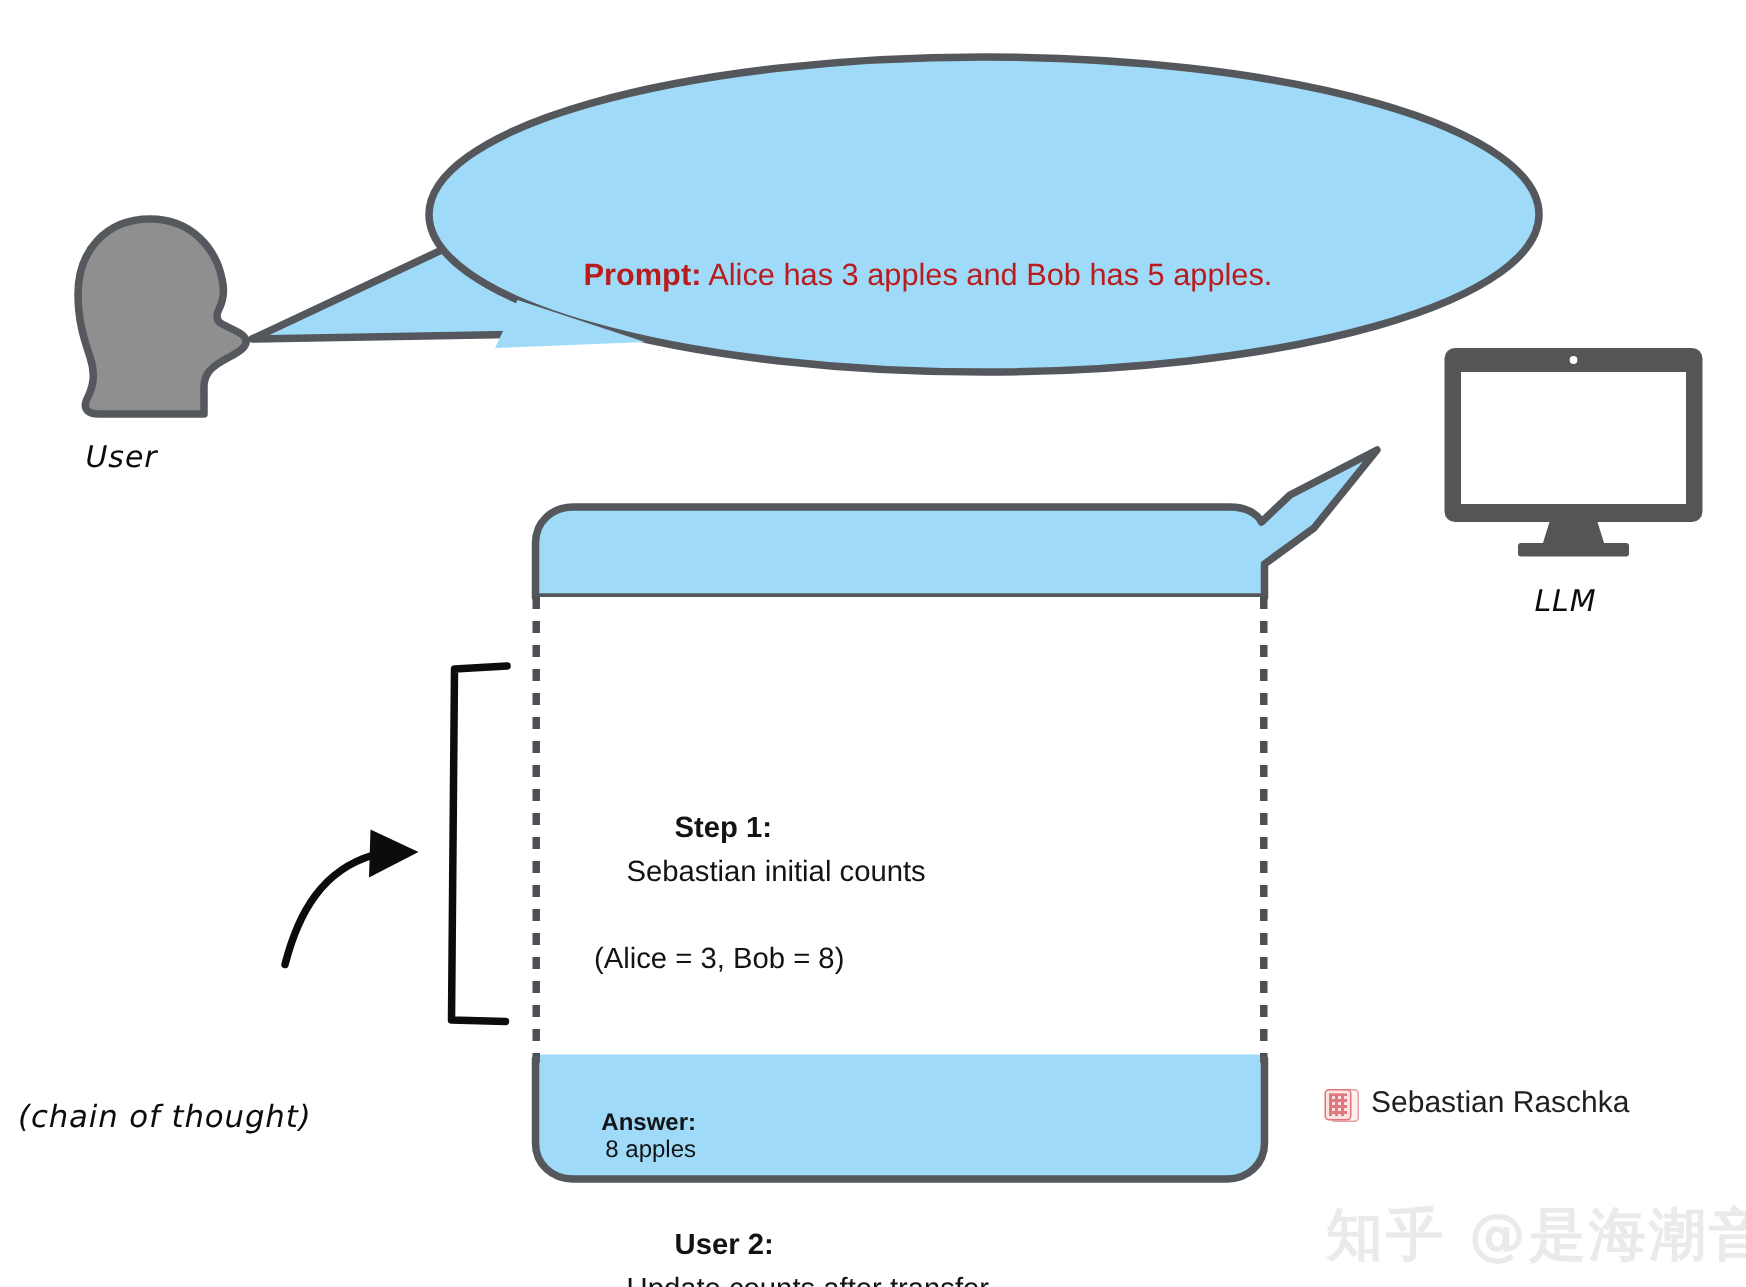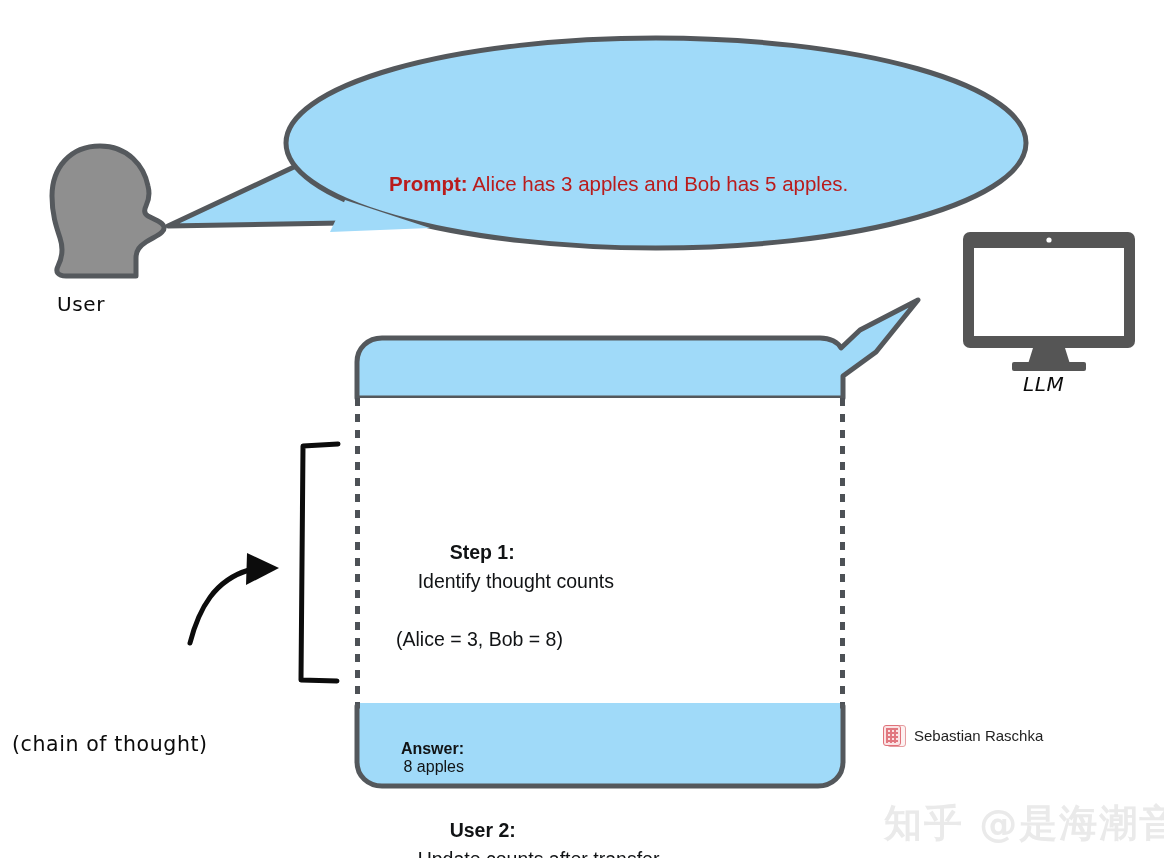--- a/index.html
+++ b/index.html
@@ -64,29 +64,30 @@
   }
   #answer-text .lbl { font-weight: bold; }
 
   
   .hand {
     position: absolute;
     font-family: "DejaVu Sans", sans-serif;
     color: #0c0c0c;
     letter-spacing: 0.6px;
     white-space: pre;
+    font-style: italic;
   }
   #user-label {
     left: 57px;
     top: 292px;
     font-size: 20px;
   }
   #llm-label {
     left: 1023px;
-    top: 372px;
+    top: 388px;
     font-size: 20px;
     font-style: italic;
   }
   #reasoning-label {
     left: 12px;
     top: 657px;
     font-size: 20.5px;
     line-height: 35px;
   }
 
@@ -125,21 +126,21 @@
   #attrib .logo .front .grid {
     position: absolute;
     left: 2px; top: 2px;
     width: 12px; height: 15px;
     background:
       repeating-linear-gradient(to right, #d8545f 0 2px, transparent 2px 4px),
       repeating-linear-gradient(to bottom, #d8545f 0 2px, transparent 2px 4px);
     opacity: .75;
   }
   #attrib .name {
-    font-size: 15px;
+    font-size: 20px;
     color: #1f1f1f;
     font-family: "Liberation Sans", sans-serif;
     white-space: nowrap;
   }
 
   
   #watermark {
     position: absolute;
     left: 884px;
     top: 798px;
@@ -234,21 +235,21 @@
   </g>
 </svg>
 
 <div id="prompt-text" class="txt">
   <div><span class="lbl">Prompt:</span> <span>Alice has 3 apples and Bob has 5 apples.</span></div>
 </div>
 
 <div id="steps-block" class="txt">
   <div class="step">
     <span class="lbl">Step 1:</span>
-    <span>Identify thought counts</span>
+    <span>Sebastian initial counts</span>
     <span class="sub">(Alice = 3, Bob = 8)</span>
   </div>
   <div class="step">
     <span class="lbl">User 2:</span>
     <span>Update counts after transfer</span>
     
   </div>
   
 </div>
 

